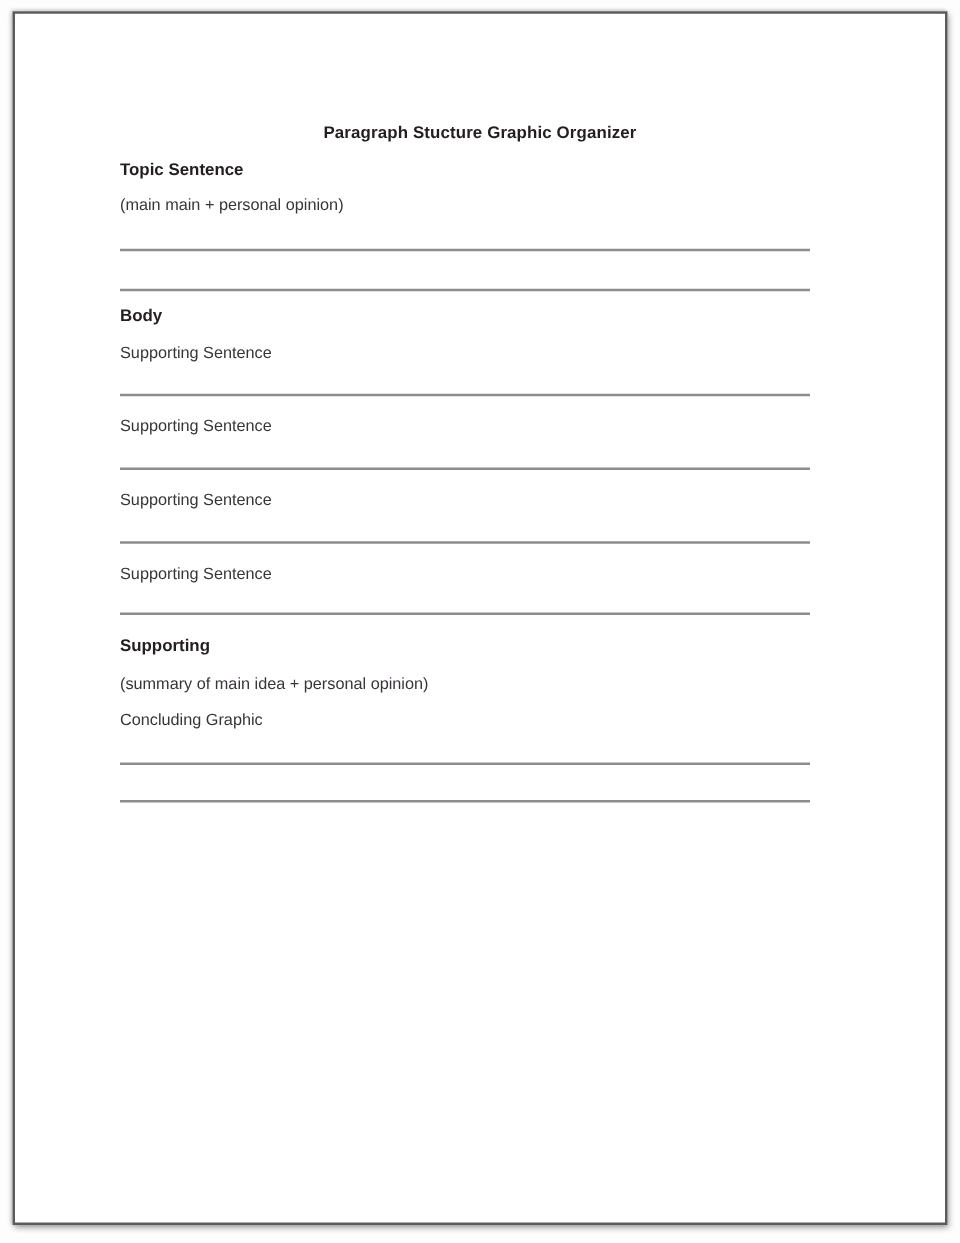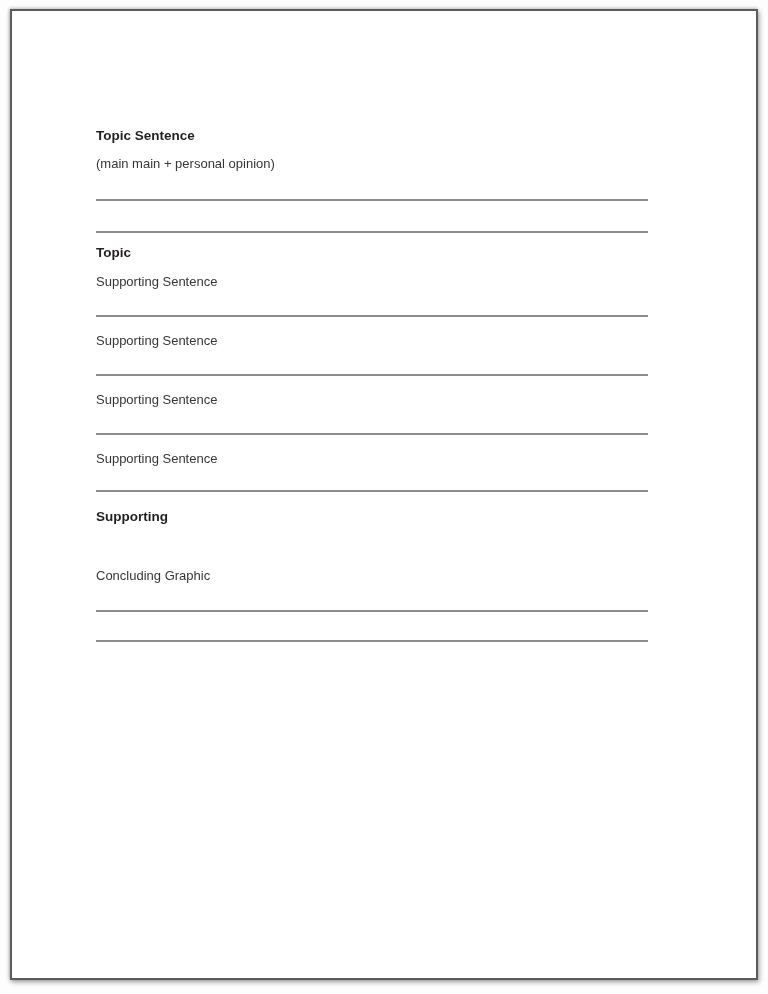--- a/index.html
+++ b/index.html
@@ -55,38 +55,40 @@
     width: 552px;
     height: 1.5px;
     background: #8d8d8d;
   }
 </style>
 </head>
 <body>
 
 <div class="page">
 
+  <h1 class="title">Paragraph Stucture Graphic Organizer</h1>
 
   <div class="sec-heading" style="top:117px">Topic Sentence</div>
   <div class="hint" style="top:145px">(main main + personal opinion)</div>
   <div class="rule" style="top:188px"></div>
   <div class="rule" style="top:220px"></div>
 
-  <div class="sec-heading" style="top:234px">Topic</div>
+  <div class="sec-heading" style="top:234px">Body</div>
 
   <div class="label" style="top:263px">Supporting Sentence</div>
   <div class="rule" style="top:304px"></div>
 
   <div class="label" style="top:322px">Supporting Sentence</div>
   <div class="rule" style="top:363px"></div>
 
   <div class="label" style="top:381px">Supporting Sentence</div>
   <div class="rule" style="top:422px"></div>
 
   <div class="label" style="top:440px">Supporting Sentence</div>
   <div class="rule" style="top:479px"></div>
 
   <div class="sec-heading" style="top:498px">Supporting</div>
+  <div class="hint" style="top:528px">(summary of main idea + personal opinion)</div>
   <div class="label" style="top:557px">Concluding Graphic</div>
   <div class="rule" style="top:599px"></div>
   <div class="rule" style="top:629px"></div>
 
 </div>
 
 </body></html>

